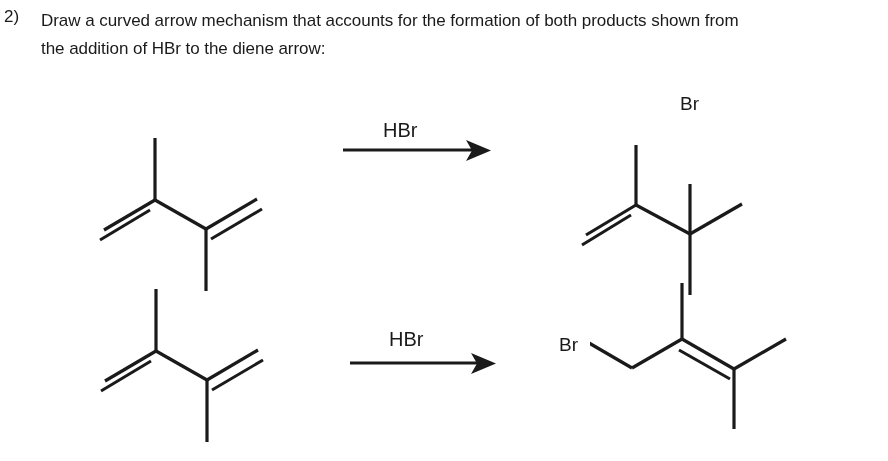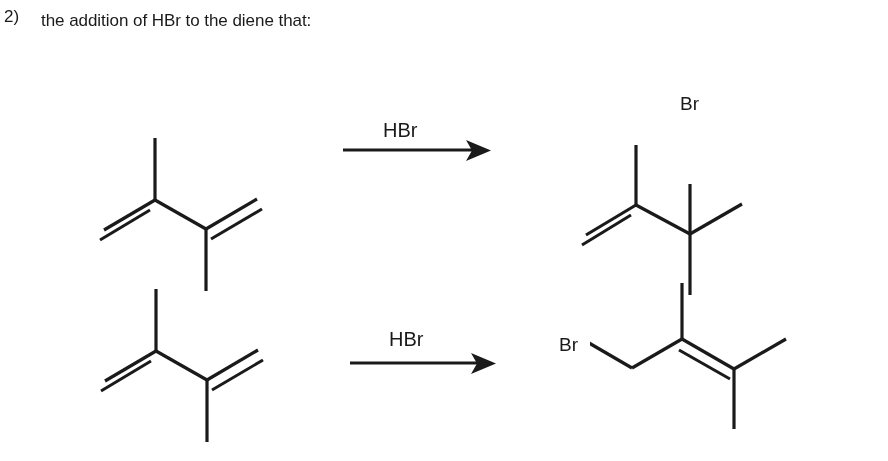--- a/index.html
+++ b/index.html
@@ -96,21 +96,22 @@
   }
 </style>
 </head>
 <body>
 
 <div id="worksheet">
 
   <div class="question-block">
     <span class="q-number">2)</span>
     <div class="q-text">
-      <span class="q-line">the addition of HBr to the diene that:</span>
+      <span class="q-line">Draw a curved arrow mechanism that accounts for the formation of both products shown from</span>
+      <span class="q-line">the addition of HBr to the diene arrow:</span>
     </div>
   </div>
 
   <div class="scheme" id="scheme-1">
     <svg class="structure" width="888" height="190" viewBox="0 0 888 190">
 
       <g>
 
         <line class="bond" x1="155" y1="76" x2="155" y2="138"></line>
 

